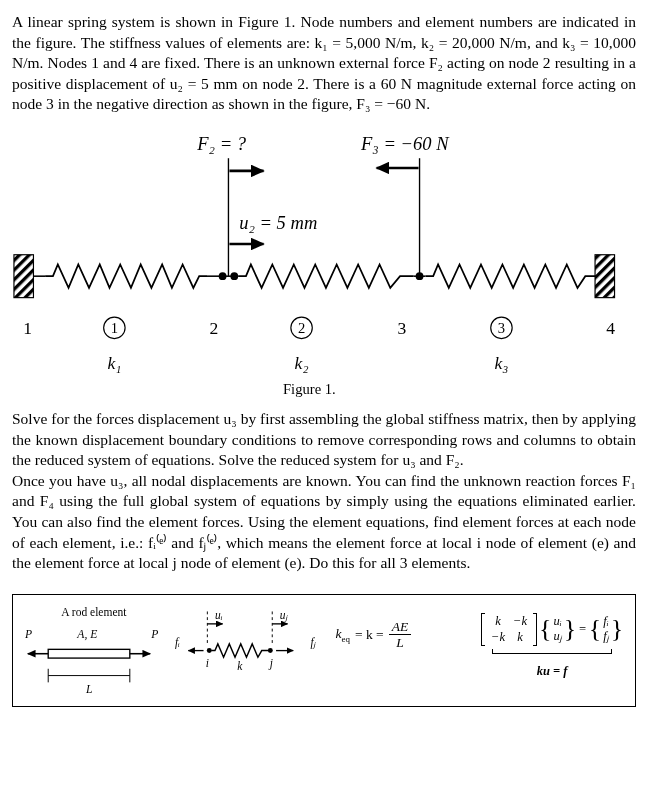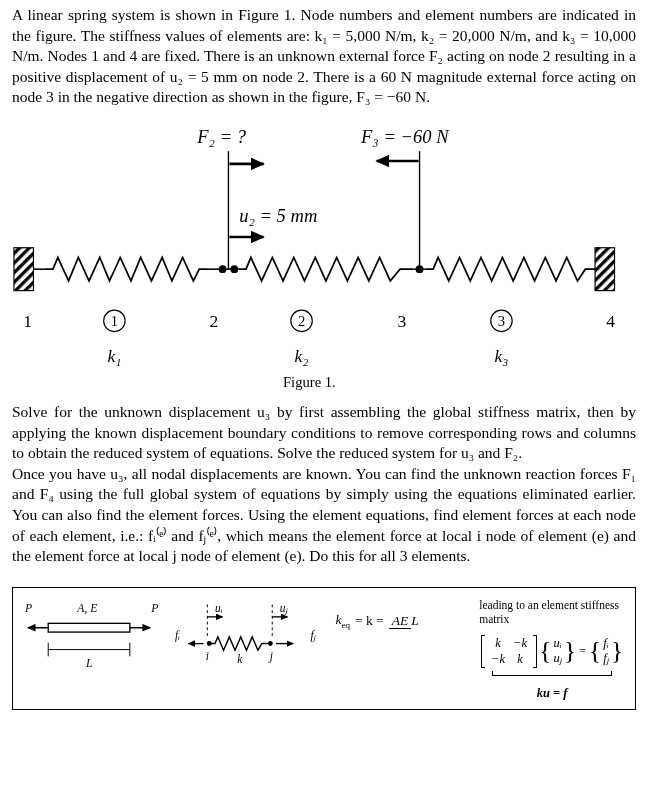--- a/index.html
+++ b/index.html
@@ -2,21 +2,21 @@
 <html><head>
 <meta charset="utf-8">
 <style>
   * { box-sizing: border-box; }
   html, body { margin: 0; padding: 0; background: #ffffff; }
   body {
     width: 648px;
     color: #000;
     font-family: "Liberation Serif", serif;
   }
-  .page { padding: 5px 12px 12px 12px; }
+  .page { padding: 12px 12px 12px 12px; }
   .para {
     font-size: 15.5px;
     line-height: 1.33;
     text-align: justify;
     margin: 0;
   }
   .para + .para-gap { height: 8px; }
   .fig-wrap { margin: 10px 0 6px 0; }
   svg { display: block; }
   svg text { font-family: "Liberation Serif", serif; fill: #000; }
@@ -53,21 +53,21 @@
 
   .formula {
     margin-top: 14px;
     font-size: 13.5px;
     display: flex;
     align-items: center;
     gap: 5px;
   }
   .formula .it { font-style: italic; }
   .formula sub { font-size: 9px; }
-  .frac { display: inline-flex; flex-direction: row; text-align: center; line-height: 1.15; font-style: italic; justify-content: center; }
+  .frac { display: inline-flex; flex-direction: column; text-align: center; line-height: 1.15; font-style: italic; justify-content: center; }
   .frac .num { border-bottom: 1.2px solid #000; padding: 0 3px; }
 
   .mxline {
     margin-top: 8px;
     display: flex;
     align-items: center;
     justify-content: center;
     gap: 2px;
     font-size: 12.5px;
     font-style: italic;
@@ -161,28 +161,29 @@
       <text x="502" y="213" class="elemlbl">3</text>
 
       <text x="105" y="250" class="klbl">k₁</text>
       <text x="297" y="250" class="klbl">k₂</text>
       <text x="502" y="250" class="klbl">k₃</text>
 
       <text x="305" y="276" class="caption">Figure 1.</text>
     </svg>
   </div>
 
-  <p class="para">Solve for the unknown displacement u₃ by first assembling the global stiffness matrix, then by applying the known displacement boundary conditions to remove corresponding rows and columns to obtain the reduced system of equations. Solve the reduced system for u₃ and F₂.</p>
+  <p class="para">Solve for the forces displacement u₃ by first assembling the global stiffness matrix, then by applying the known displacement boundary conditions to remove corresponding rows and columns to obtain the reduced system of equations. Solve the reduced system for u₃ and F₂.</p>
   <p class="para">Once you have u₃, all nodal displacements are known. You can find the unknown reaction forces F₁ and F₄ using the full global system of equations by simply using the equations eliminated earlier. You can also find the element forces. Using the element equations, find element forces at each node of each element, i.e.: fᵢ⁽ᵉ⁾ and fⱼ⁽ᵉ⁾, which means the element force at local i node of element (e) and the element force at local j node of element (e). Do this for all 3 elements.</p>
 
   <div class="para-gap"></div>
 
   <div class="infobox">
 
     <div class="col col-rod">
+      <div class="coltitle center">A rod element</div>
       <svg class="diagsvg" width="100%" height="74" viewBox="0 0 150 74">
         <text x="4" y="13" class="itname">P</text>
         <text x="58" y="13" class="itname">A, E</text>
         <text x="134" y="13" class="itname">P</text>
         <rect x="28" y="25" width="84" height="9" fill="#fff" stroke="#000" stroke-width="1.4"></rect>
         <line x1="28" y1="29.5" x2="7" y2="29.5" stroke="#000" stroke-width="1.6" marker-end="url(#ah)"></line>
         <line x1="112" y1="29.5" x2="133" y2="29.5" stroke="#000" stroke-width="1.6" marker-end="url(#ah)"></line>
         <line x1="28" y1="45" x2="28" y2="59" stroke="#000" stroke-width="1"></line>
         <line x1="112" y1="45" x2="112" y2="59" stroke="#000" stroke-width="1"></line>
         <line x1="28" y1="52" x2="112" y2="52" stroke="#000" stroke-width="1"></line>
@@ -216,21 +217,20 @@
         <span><span class="it">k</span><sub>eq</sub></span>
         <span>= k =</span>
         <span class="frac">
           <span class="num">AE</span>
           <span class="den">L</span>
         </span>
       </div>
     </div>
 
     <div class="col col-matrix">
-      <div class="coltitle">leading to an element stiffness matrix</div>
       <div class="mxline">
         <span class="brk l"></span>
         <span class="mat">
           <span>k</span>
           <span>−k</span>
           <span>−k</span>
           <span>k</span>
         </span>
         <span class="brk r"></span>
         <span class="curly">{</span>

